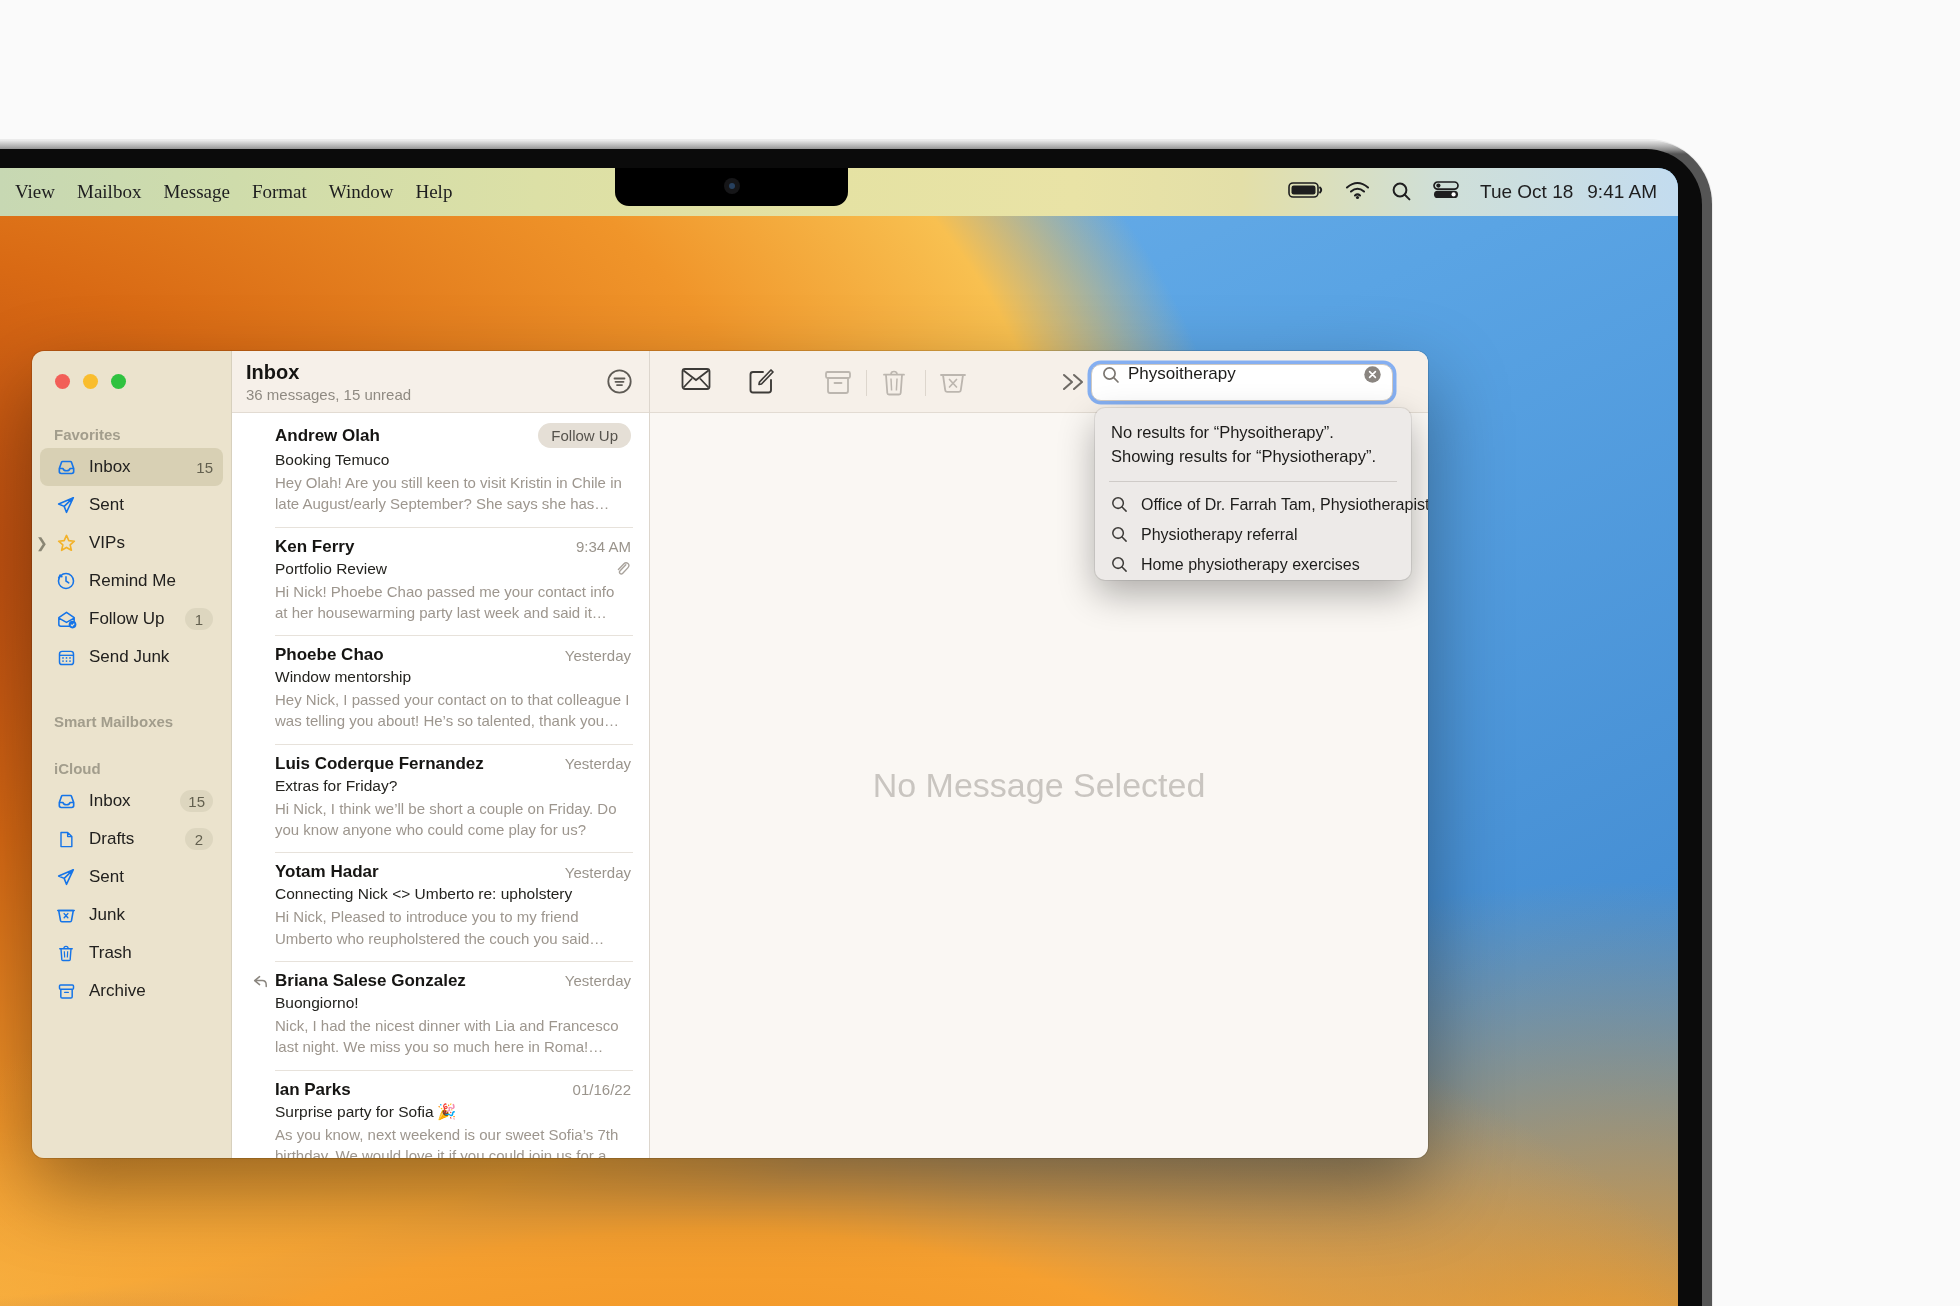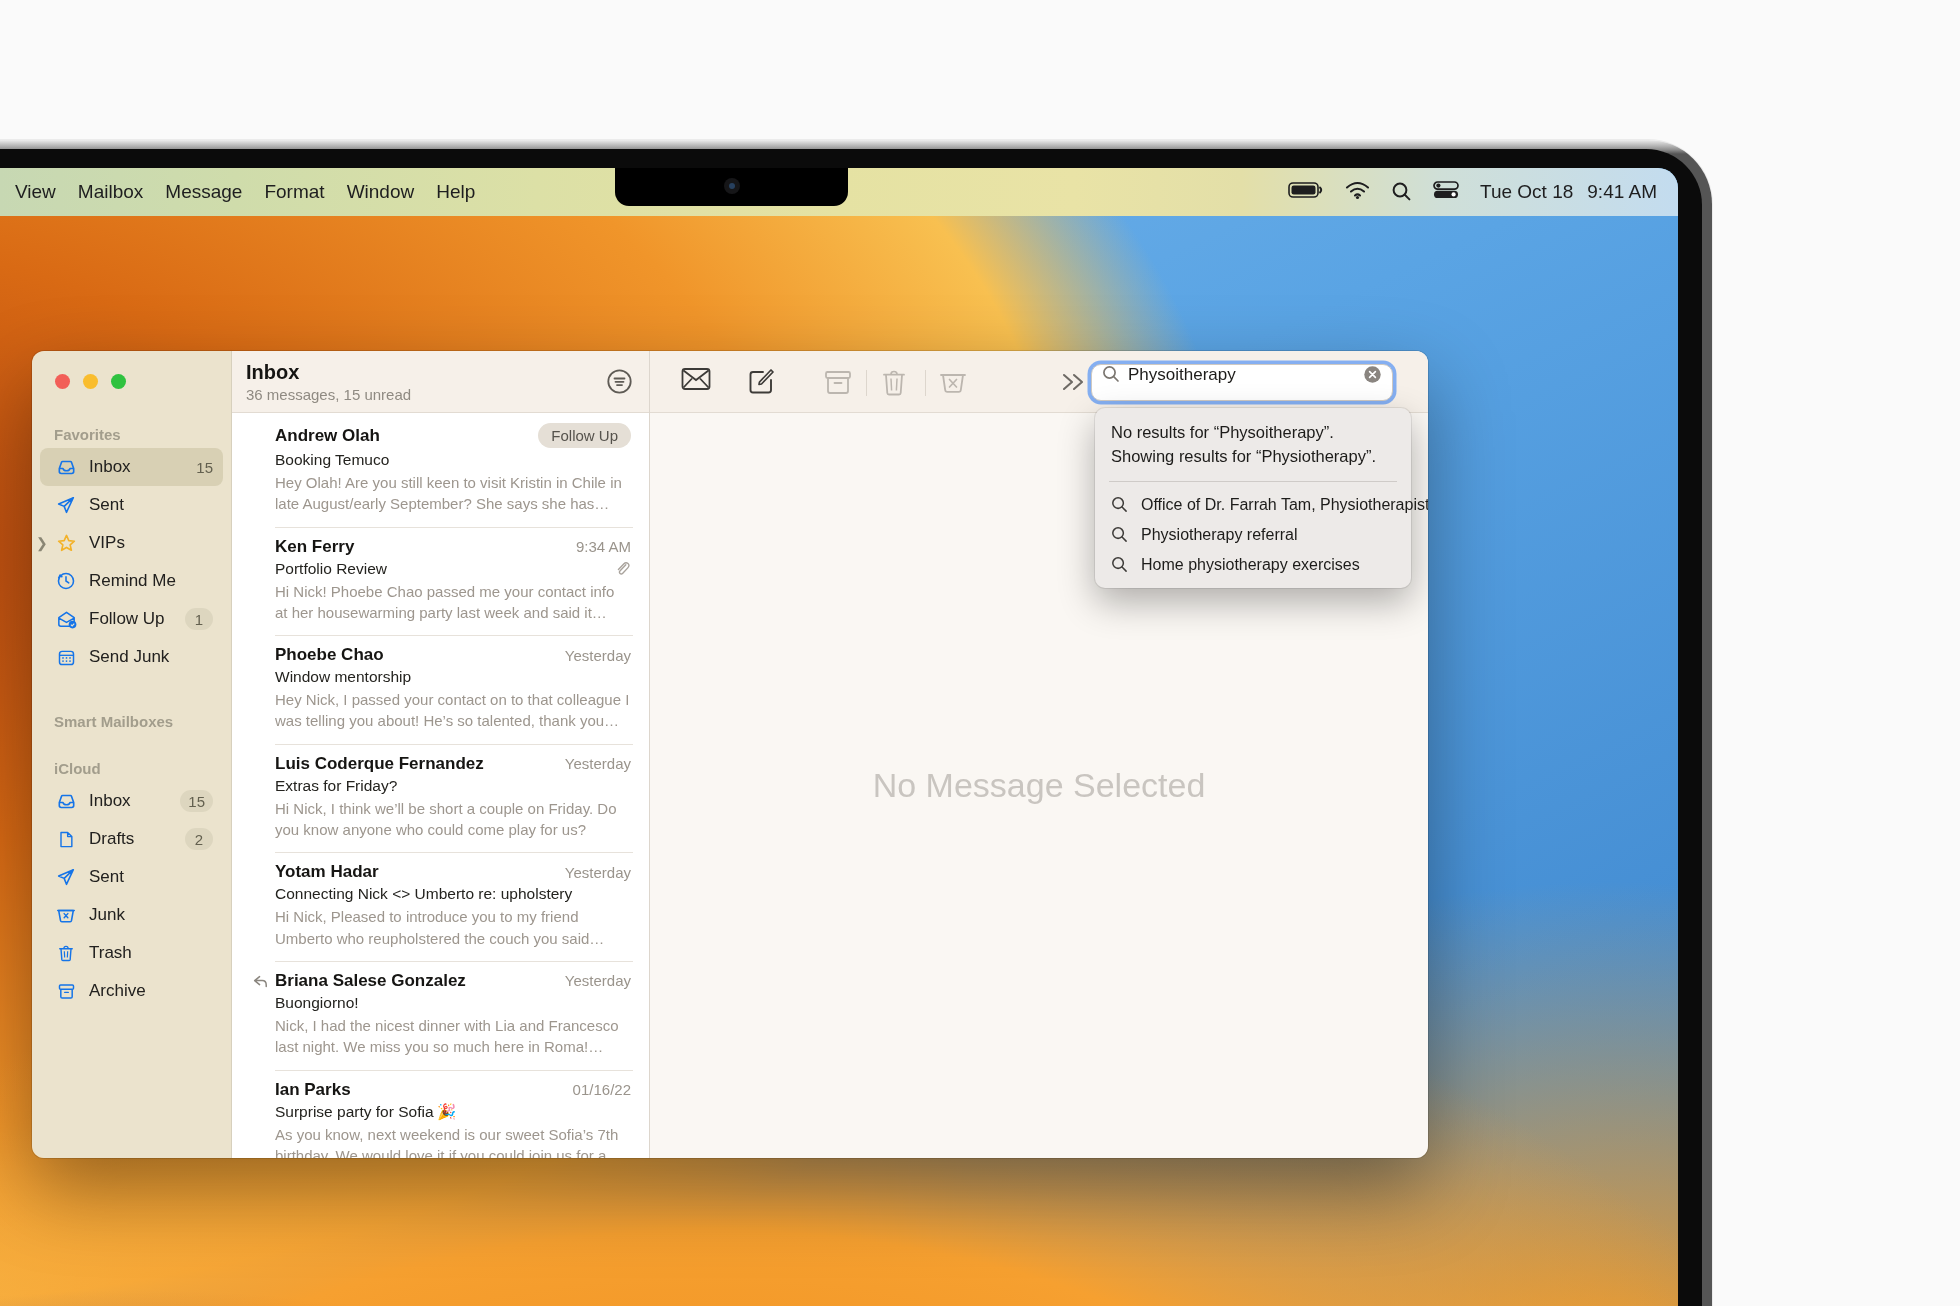--- a/index.html
+++ b/index.html
@@ -21,21 +21,21 @@
       radial-gradient(120% 120% at 42% 135%, #e5760f 0%, #ef8d1c 30%, #f6a030 48%, rgba(246,160,48,0) 68%),
       radial-gradient(130% 95% at -12% 28%, #b2430f 0%, #d96a14 24%, #f0952a 45%, #f8c050 58%, rgba(248,192,80,0) 66%),
       radial-gradient(70% 60% at 96% 88%, #f29b27 0%, rgba(242,155,39,0) 60%),
       linear-gradient(155deg, #79b6ea 0%, #5aa4e4 35%, #468fd4 70%, #3c82c4 100%);
   }
 
   
   .menubar { position:absolute; left:0; top:0; right:0; height:48px;
     background:linear-gradient(90deg,#c7d8b3 0%,#cfdcab 14%,#dce0a6 32%,#e5e2a3 50%,#e9e3a6 64%,#e3dfa8 74%,#cfdfd8 86%,#c3dcef 100%);
     display:flex; align-items:center; color:#1e1e1f; font-size:19px; }
-  .menu-left { display:flex; align-items:center; padding-left:4px; }
+  .menu-left { display:flex; align-items:center; padding-left:4px;font-family:Liberation Serif, serif; }
   .menu-item { padding:0 11px; }
   .menu-right { margin-left:auto; display:flex; align-items:flex-start; gap:21px; padding-right:21px; font-size:19px; }
   .clock { display:flex; gap:14px; }
   .status-icon { display:flex; align-items:center; }
 
   
   .notch { position:absolute; left:615px; top:0; width:233px; height:38px; background:#000;
            border-bottom-left-radius:14px; border-bottom-right-radius:14px; z-index:5; }
   .camera { position:absolute; left:50%; top:10px; width:16px; height:16px; margin-left:-8px;
             border-radius:50%; background:#161618; }
@@ -81,29 +81,29 @@
   .subject { font-size:15.5px; color:#24231f; flex:1; white-space:nowrap; overflow:hidden; }
   .preview { margin-top:3px; font-size:15px; line-height:1.42; color:#9d968e; max-width:360px;
              display:-webkit-box; -webkit-line-clamp:2; -webkit-box-orient:vertical; overflow:hidden; }
 
   .maincol { flex:1; background:#faf7f3; display:flex; flex-direction:column; position:relative; }
   .toolbar { height:62px; background:#f6f0e9; border-bottom:1px solid #e2dbd2; flex:none; position:relative; }
   .tb-icon { position:absolute; top:16px; }
   .tb-sep { position:absolute; top:19px; width:1px; height:26px; background:#ddd6cd; }
   .searchfield { position:absolute; left:441px; top:13px; width:302px; height:37px; background:#fff;
                  border:1px solid #cfc9c2; border-radius:10px; box-shadow:0 0 0 3.5px #85aff1;
-                 display:flex; align-items:flex-start; padding:0 10px; }
+                 display:flex; align-items:flex-end; padding:16px 10px; }
   .searchfield .q-text { font-size:17px; color:#1d1c1a; margin-left:8px; flex:1; }
   .empty-state { flex:1; display:flex; align-items:center; justify-content:center; }
   .empty-state span { font-size:34px; color:#c9c5c0; }
 
   
   .dropdown { position:absolute; left:445px; top:57px; width:316px; background:#edeae8;
               border-radius:10px; box-shadow:0 14px 36px rgba(0,0,0,.3), 0 0 0 1px rgba(0,0,0,.08);
-              padding:13px 16px 8px; z-index:20; }
+              padding:13px 16px 0; z-index:20; }
   .dd-msg { font-size:16.5px; line-height:1.45; color:#1d1c1a; }
   .dd-div { border-top:1px solid #cfcbc8; margin:12px -2px 8px; }
   .dd-row { display:flex; align-items:center; height:30px; gap:13px; }
   .dd-row span { font-size:16px; color:#1d1c1a; white-space:nowrap; }
 
   svg { display:block; }
 </style>
 </head>
 <body>
 

